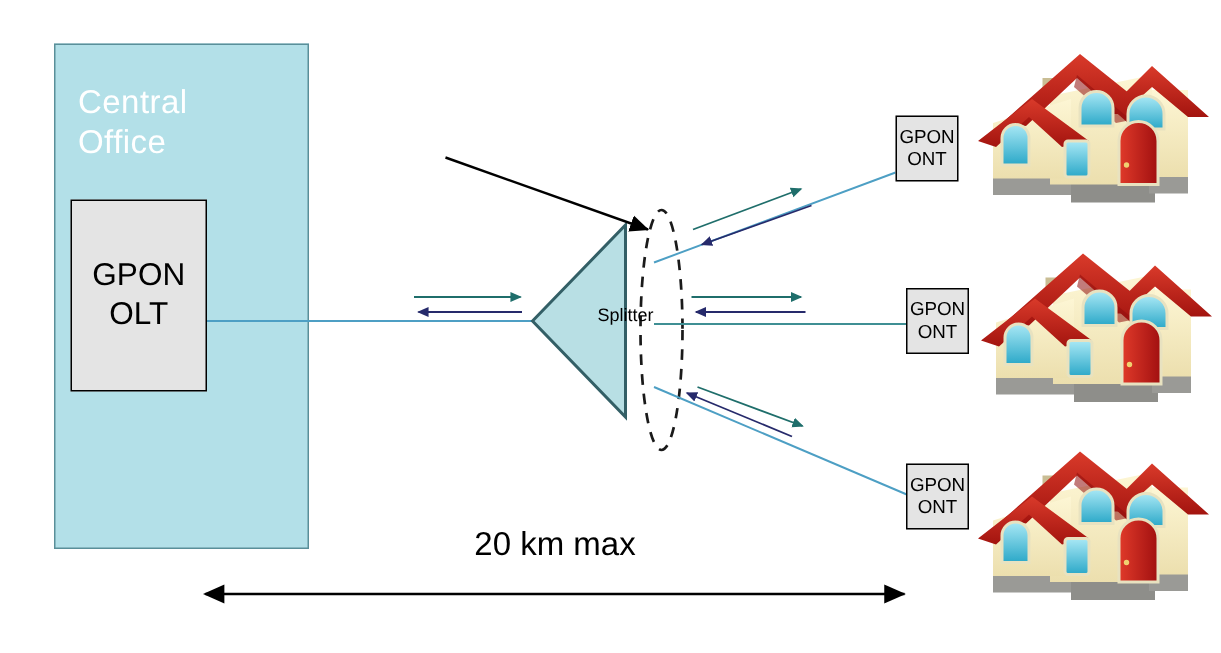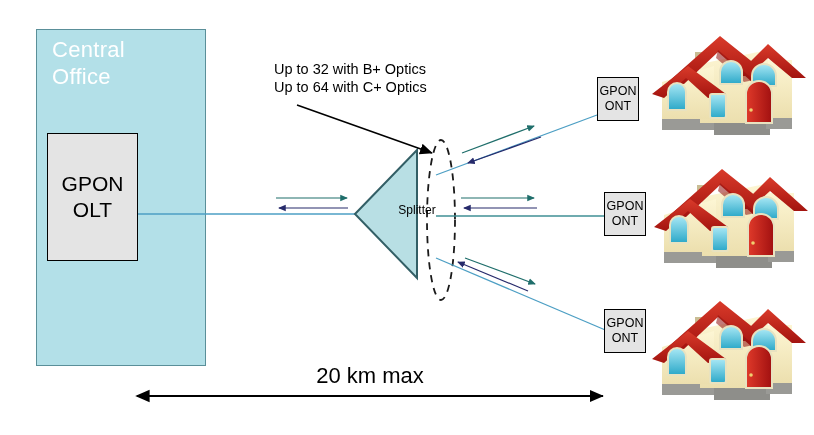--- a/index.html
+++ b/index.html
@@ -30,21 +30,21 @@
     top: 29px;
     width: 170px;
     height: 337px;
     background: #b3e0e8;
     border: 1px solid #5a8f99;
     box-sizing: border-box;
   }
   .co-label {
     position: absolute;
     left: 52px;
-    top: 36px;
+    top: 54px;
     width: 140px;
     color: #ffffff;
     font-size: 22px;
     line-height: 27px;
     letter-spacing: 0.3px;
     white-space: pre-line;
   }
   .olt-box {
     position: absolute;
     left: 47px;
@@ -96,21 +96,21 @@
     line-height: 15px;
     color: #000000;
     text-align: center;
   }
   .ont-1 { left: 597px; top: 77px; }
   .ont-2 { left: 604px; top: 192px; }
   .ont-3 { left: 604px; top: 309px; }
   .dist-label {
     position: absolute;
     left: 260px;
-    top: 363px;
+    top: 350px;
     width: 220px;
     text-align: center;
     font-size: 22px;
     color: #000000;
   }
   .house {
     position: absolute;
     width: 165px;
     height: 122px;
   }
@@ -167,22 +167,20 @@
     <line x1="461" y1="198" x2="534" y2="198" stroke="#1f6e6b" stroke-width="1.2" marker-end="url(#ds-arrow)"></line>
     <line x1="537" y1="208" x2="464" y2="208" stroke="#262a6b" stroke-width="1.2" marker-end="url(#us-arrow)"></line>
 
     <line x1="436" y1="258" x2="610" y2="332" stroke="#4d9fc4" stroke-width="1.3"></line>
     <line x1="465" y1="258" x2="535" y2="284" stroke="#1f6e6b" stroke-width="1.2" marker-end="url(#ds-arrow)"></line>
     <line x1="528" y1="291" x2="458" y2="262" stroke="#262a6b" stroke-width="1.2" marker-end="url(#us-arrow)"></line>
 
     <line x1="137" y1="396" x2="603" y2="396" stroke="#000000" stroke-width="1.8" marker-start="url(#blk-arrow-start)" marker-end="url(#blk-arrow)"></line>
   </svg>
 
-  <div class="note-text">Up to 32 with B+ Optics
-Up to 64 with C+ Optics</div>
 
   <div class="splitter-label">Splitter</div>
 
   <div class="ont-box ont-1">
     <span>GPON</span>
     <span>ONT</span>
   </div>
   <div class="ont-box ont-2">
     <span>GPON</span>
     <span>ONT</span>

